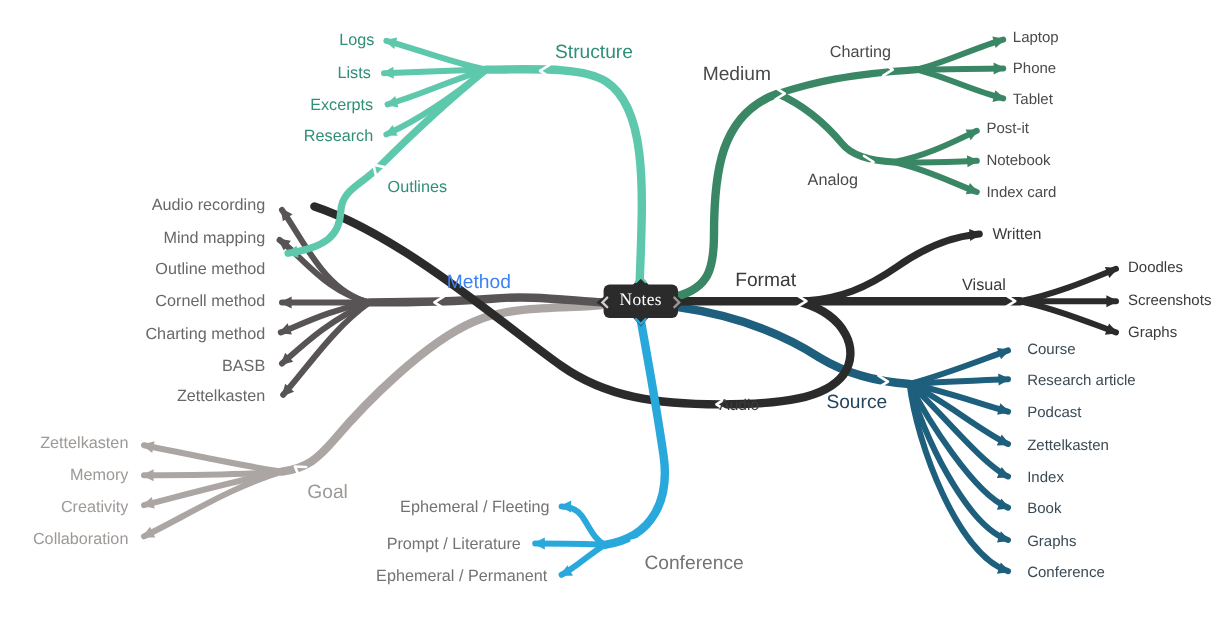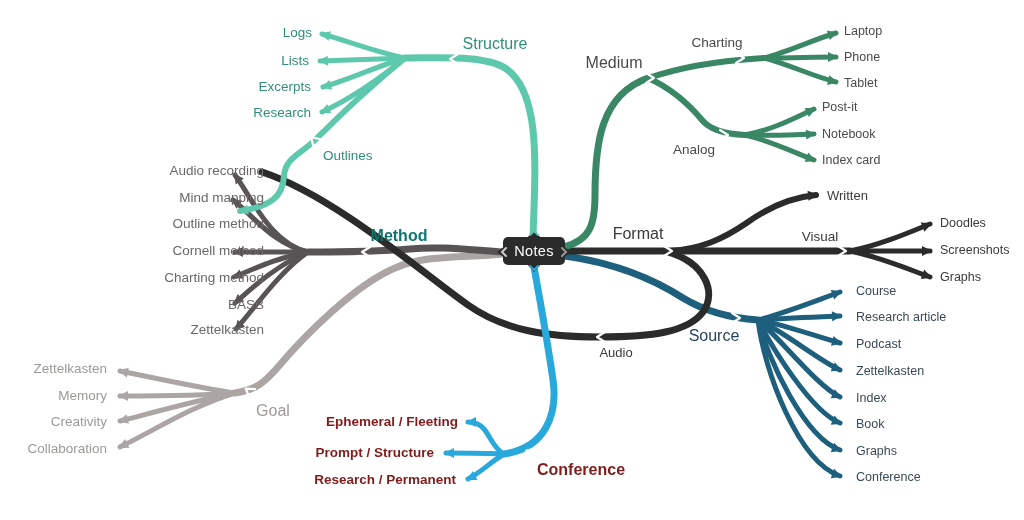--- a/index.html
+++ b/index.html
@@ -19,29 +19,29 @@
   .st-source{stroke:#1d5f7d;}
   .chev{fill:none;stroke:#ffffff;stroke-width:2.2;stroke-linecap:round;stroke-linejoin:round;}
   .lbl{position:absolute;white-space:nowrap;font-size:13px;transform:translate(0,-50%);line-height:1;}
   .al-c{transform:translate(-50%,-50%);}
   .al-r{transform:translate(-100%,-50%);}
   .big{font-size:16px;}
   .sm{font-size:12.5px;}
   .md{font-size:13.5px;}
   .t-structure{color:#2f8f77;}
   .t-medium{color:#4a4a4a;}
-  .t-method{color:#6b6768;margin-left:43px;}
-  .t-method-main{color:#0f766e;font-weight:bold;}
+  .t-method{color:#6b6768;}
+  .t-method-main{color:#3b82f6;}
   .t-format{color:#3a3a3a;text-align:center;}
   .t-goal{color:#9d9996;}
-  .t-temporality{color:#7f1d1d;font-weight:bold;}
+  .t-temporality{color:#737373;}
   .t-source{color:#24455b;}
   .t-source-leaf{color:#3a4a55;}
   #root-label{position:absolute;color:#ffffff;font-size:14.5px;transform:translate(-50%,-50%);
-              left:534px;top:251px;letter-spacing:.3px;}
+              left:534px;top:251px;letter-spacing:.3px;font-family:Liberation Serif, serif;}
 </style>
 </head>
 <body>
 
 <div id="stage">
 
   <svg id="wires" width="1024" height="520" viewBox="0 0 1024 520">
     <defs>
       <marker id="mk-structure" markerUnits="userSpaceOnUse" markerWidth="12" markerHeight="12" refX="9" refY="6" orient="auto">
           <path d="M1,1 L11,6 L1,11 Z" fill="#5dc8ac"></path>
@@ -188,32 +188,32 @@
   <div class="lbl al-r md t-method" style="left:221px;top:278px">Charting method</div>
   <div class="lbl al-r md t-method" style="left:221px;top:305px">BASB</div>
   <div class="lbl al-r md t-method" style="left:221px;top:330px">Zettelkasten</div>
 
   <div class="lbl al-c big t-format" style="left:638px;top:234px">Format</div>
   <div class="lbl t-format" style="left:827px;top:195px">Written</div>
   <div class="lbl al-c md t-format" style="left:820px;top:237px">Visual</div>
   <div class="lbl sm t-format" style="left:940px;top:223px">Doodles</div>
   <div class="lbl sm t-format" style="left:940px;top:250px">Screenshots</div>
   <div class="lbl sm t-format" style="left:940px;top:277px">Graphs</div>
-  <div class="lbl al-c t-format" style="left:616px;top:352px">Audio</div>
+  <div class="lbl al-c t-format" style="left:616px;top:337px">Audio</div>
 
   <div class="lbl al-c big t-goal" style="left:273px;top:411px">Goal</div>
   <div class="lbl al-r md t-goal" style="left:107px;top:369px">Zettelkasten</div>
   <div class="lbl al-r md t-goal" style="left:107px;top:396px">Memory</div>
   <div class="lbl al-r md t-goal" style="left:107px;top:422px">Creativity</div>
   <div class="lbl al-r md t-goal" style="left:107px;top:449px">Collaboration</div>
 
   <div class="lbl big t-temporality" style="left:537px;top:470px">Conference</div>
   <div class="lbl al-r md t-temporality" style="left:458px;top:422px">Ephemeral / Fleeting</div>
-  <div class="lbl al-r md t-temporality" style="left:434px;top:453px">Prompt / Structure</div>
-  <div class="lbl al-r md t-temporality" style="left:456px;top:480px">Research / Permanent</div>
+  <div class="lbl al-r md t-temporality" style="left:434px;top:453px">Prompt / Literature</div>
+  <div class="lbl al-r md t-temporality" style="left:456px;top:480px">Ephemeral / Permanent</div>
 
   <div class="lbl al-c big t-source" style="left:714px;top:336px">Source</div>
   <div class="lbl sm t-source-leaf" style="left:856px;top:291px">Course</div>
   <div class="lbl sm t-source-leaf" style="left:856px;top:317px">Research article</div>
   <div class="lbl sm t-source-leaf" style="left:856px;top:344px">Podcast</div>
   <div class="lbl sm t-source-leaf" style="left:856px;top:371px">Zettelkasten</div>
   <div class="lbl sm t-source-leaf" style="left:856px;top:398px">Index</div>
   <div class="lbl sm t-source-leaf" style="left:856px;top:424px">Book</div>
   <div class="lbl sm t-source-leaf" style="left:856px;top:451px">Graphs</div>
   <div class="lbl sm t-source-leaf" style="left:856px;top:477px">Conference</div>

